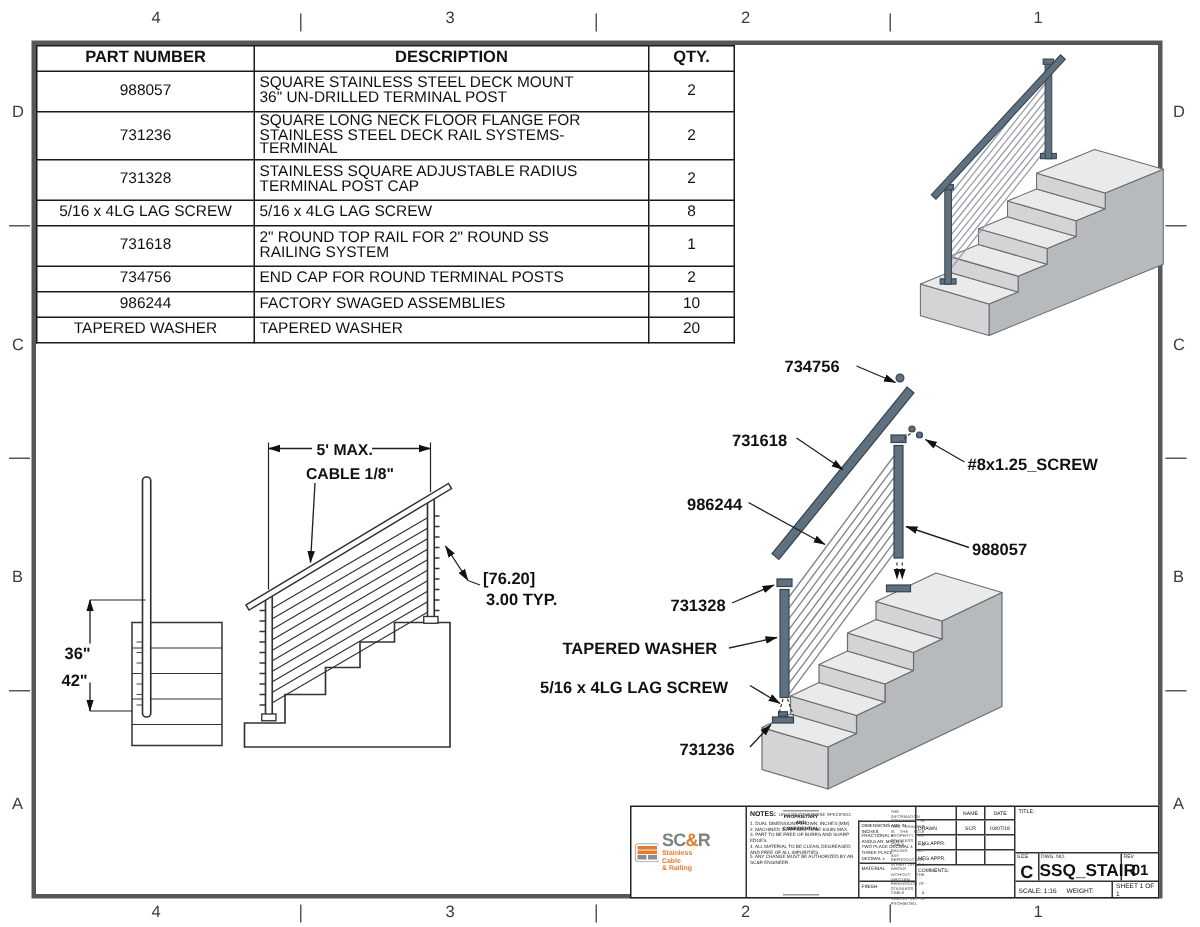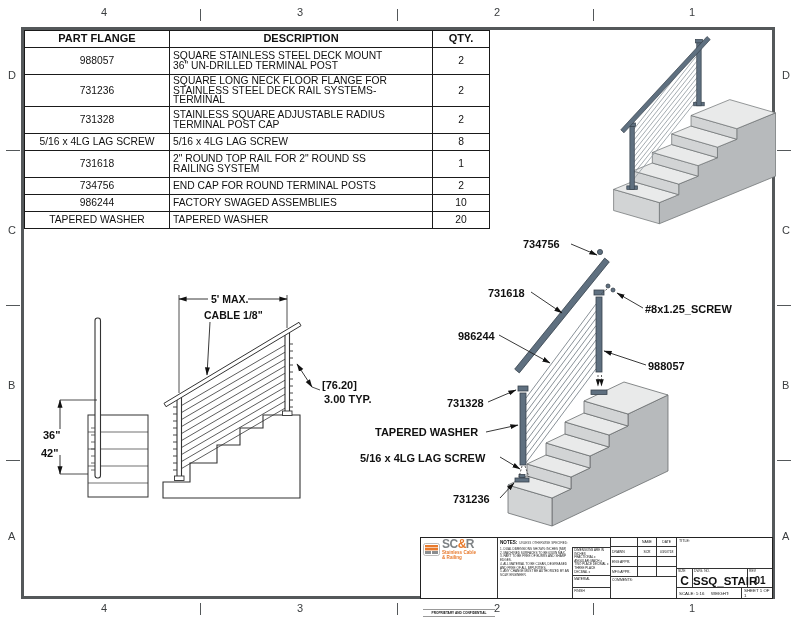--- a/index.html
+++ b/index.html
@@ -19,21 +19,21 @@
   .c-part{width:138px;text-align:center;}
   .c-desc{width:256px;text-align:left;white-space:pre-line;}
   .c-qty{width:50px;text-align:center;margin-top:48px;}
   tr.h2{height:27px;} tr.h3{height:28px;} tr.h1{height:17px;}
   svg text{font-family:"Liberation Sans",sans-serif;}
   .view{position:absolute;}
   
   .tb{position:absolute;left:420px;top:537px;width:353px;height:62px;
       border:1.5px solid #222;box-sizing:border-box;display:flex;background:#fff;}
   .tb *{box-sizing:border-box;}
-  .tb-logo{width:77px;border-right:1px solid #333;padding:1px 2px;display:flex;flex-direction:column;gap:48px;}
+  .tb-logo{width:77px;border-right:1px solid #333;padding:1px 2px;display:flex;flex-direction:row;gap:48px;}
   .logo-row{display:flex;align-items:center;gap:2px;}
   .brand{font-size:12px;font-weight:bold;color:#7e8285;letter-spacing:-.5px;line-height:11px;}
   .brand .amp{color:#e87a2d;}
   .brand-sub{font-size:4.6px;font-weight:bold;color:#e87a2d;line-height:5px;}
   .conf{font-size:3.2px;font-weight:bold;text-align:center;border-top:1px solid #999;
         border-bottom:1px solid #999;margin-top:1px;padding:1px 0;}
   .legal{font-size:2.8px;line-height:3.2px;color:#555;margin-top:1px;text-align:justify;}
   .tb-mid{width:113px;border-right:1px solid #333;display:flex;flex-direction:column;}
   .notes-head{height:9px;display:flex;align-items:center;gap:2px;padding:0 2px;}
   .notes-label{font-size:4.6px;font-weight:bold;}
@@ -103,21 +103,21 @@
   <div class="zone" style="left:782px;top:530px;">A</div>
   <div class="tickh" style="left:777px;top:150px;"></div>
   <div class="tickh" style="left:777px;top:305px;"></div>
   <div class="tickh" style="left:777px;top:460px;"></div>
 
   <div class="frame"></div>
 
   <table class="bom">
     <tbody>
         <tr>
-      <th class="c-part">PART FLANGE</th>
+      <th class="c-part">PART NUMBER</th>
       <th class="c-desc" style="text-align:center;">DESCRIPTION</th>
       <th class="c-qty">QTY.</th>
     </tr>
     <tr class="h2">
       <td class="c-part">988057</td>
       <td class="c-desc">SQUARE STAINLESS STEEL DECK MOUNT
 36" UN-DRILLED TERMINAL POST</td>
       <td class="c-qty">2</td>
     </tr>
     <tr class="h3">

